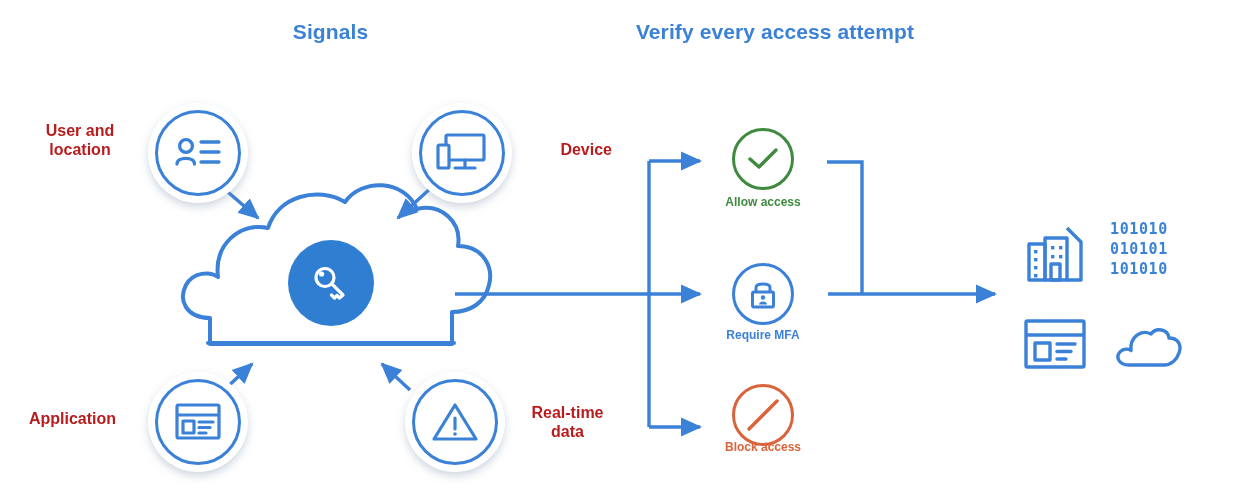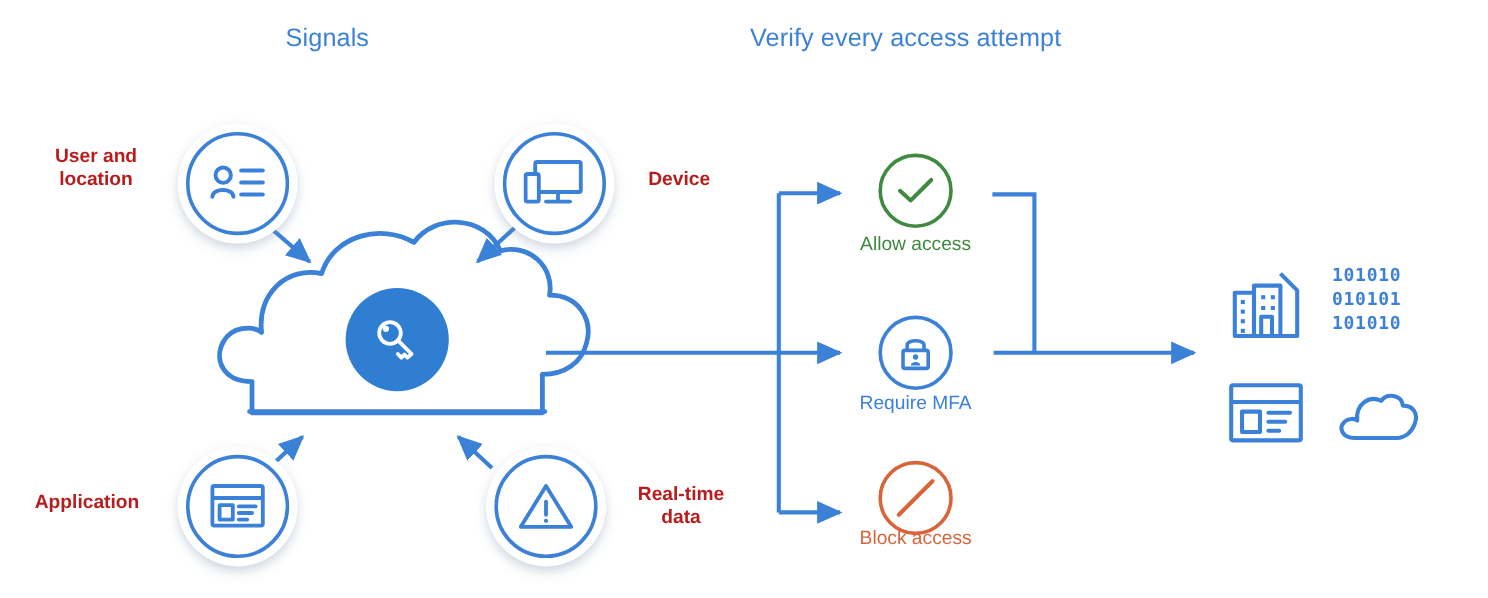--- a/index.html
+++ b/index.html
@@ -1,30 +1,30 @@
 <!DOCTYPE html>
 <html><head>
 <meta charset="utf-8">
 <style>
   html,body{margin:0;padding:0;background:#fff;}
   body{width:1240px;height:498px;position:relative;overflow:hidden;
        font-family:"Liberation Sans",sans-serif;}
   .stage{position:absolute;inset:0;}
-  .hdr{position:absolute;color:#3b81d8;font-weight:normal;font-size:21px;
-       line-height:25px;letter-spacing:.1px;}
+  .hdr{position:absolute;color:#3b81d8;font-weight:bold;font-size:21px;
+       line-height:25px;text-align:center;letter-spacing:.1px;}
   #hdr-signals{left:238px;top:19px;width:185px;}
   #hdr-verify{left:625px;top:19px;width:300px;}
   #hdr-apps{left:1000px;top:19px;width:200px;}
   .lbl{position:absolute;color:#b91c1c;font-weight:bold;font-size:16px;
        line-height:19px;text-align:center;}
   #lbl-user{left:20px;top:121px;width:120px;}
-  #lbl-device{left:520px;top:140px;width:92px;}
+  #lbl-device{left:520px;top:140px;width:92px;text-align:right;}
   #lbl-app{left:10px;top:409px;width:125px;}
   #lbl-risk{left:515px;top:403px;width:105px;}
-  .outlbl{position:absolute;font-weight:normal;font-size:16px;text-align:center;width:200px;}
+  .outlbl{position:absolute;font-weight:bold;font-size:12px;text-align:center;width:200px;}
   #lbl-allow{left:663px;top:195px;color:#3f8a3f;}
   #lbl-mfa{left:663px;top:328px;color:#3b81d8;}
   #lbl-block{left:663px;top:440px;color:#d9633b;}
   .bub{position:absolute;width:100px;height:100px;border-radius:50%;background:#fff;
        box-shadow:0 4px 9px rgba(120,140,165,.35);}
   .bub .ring{position:absolute;inset:7px;border:3px solid #3b81d8;border-radius:50%;
        box-sizing:border-box;display:flex;align-items:center;justify-content:center;}
   #bub-user{left:148px;top:103px;} #bub-device{left:412px;top:103px;}
   #bub-app{left:148px;top:372px;} #bub-risk{left:405px;top:372px;}
   .svgw{position:absolute;inset:0;pointer-events:none;}

